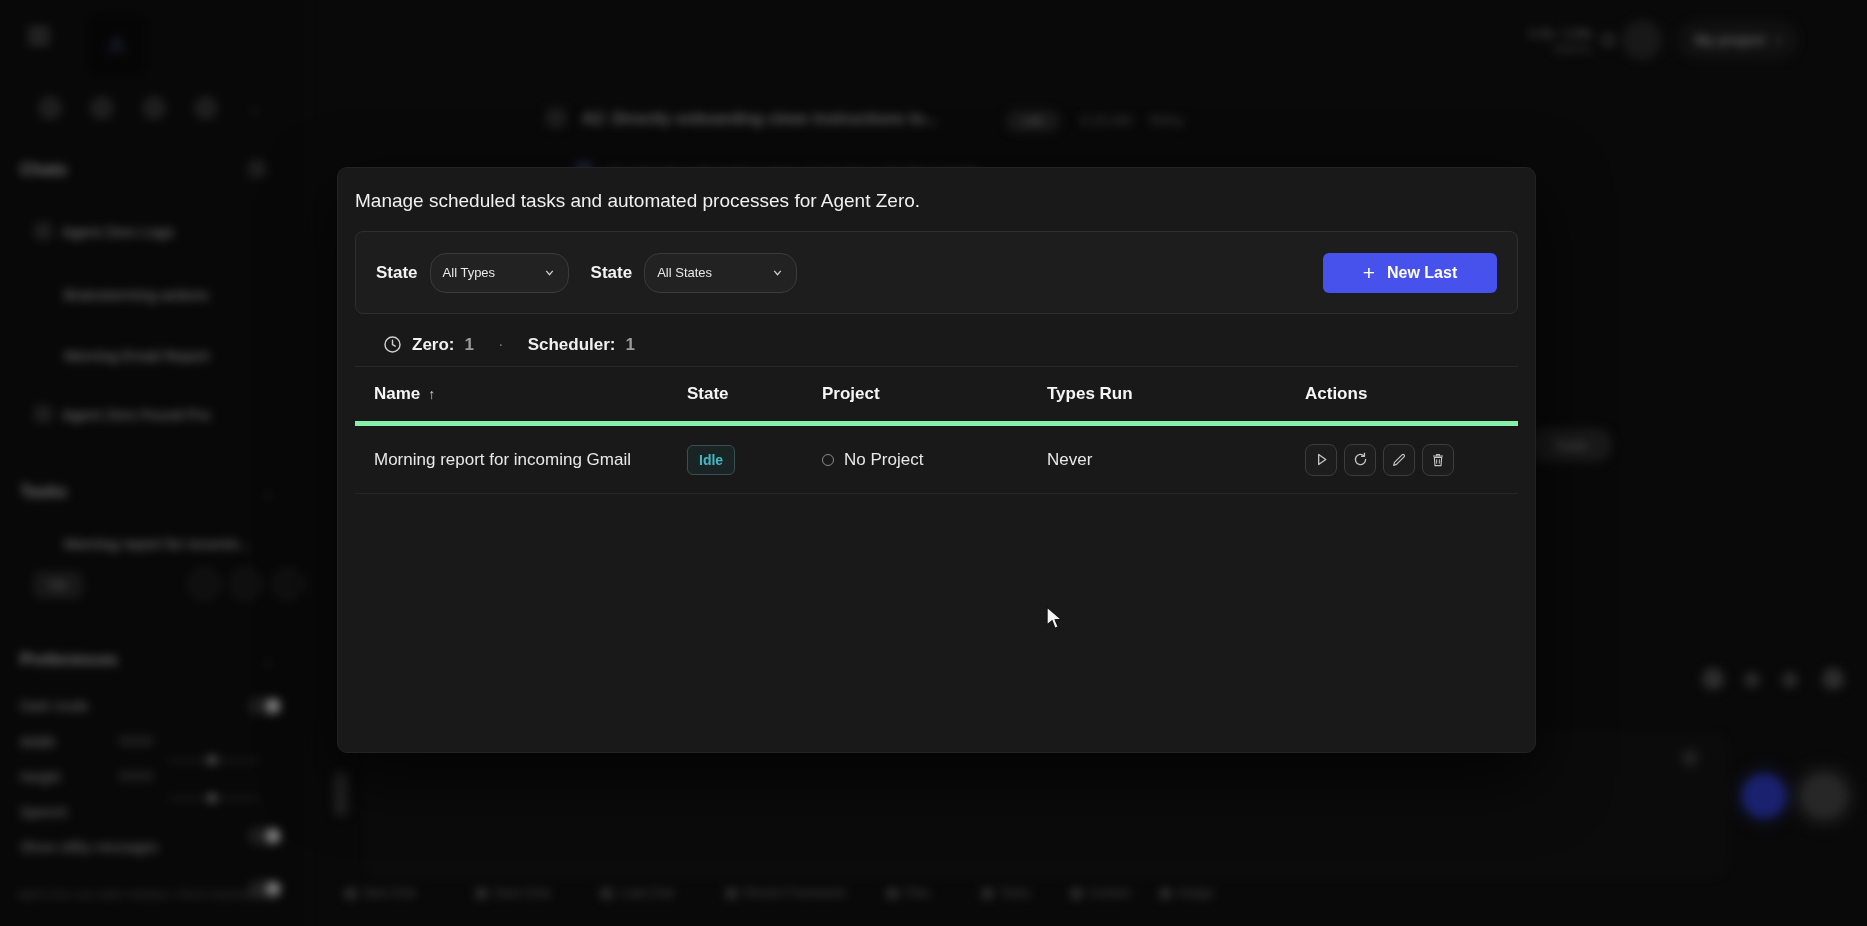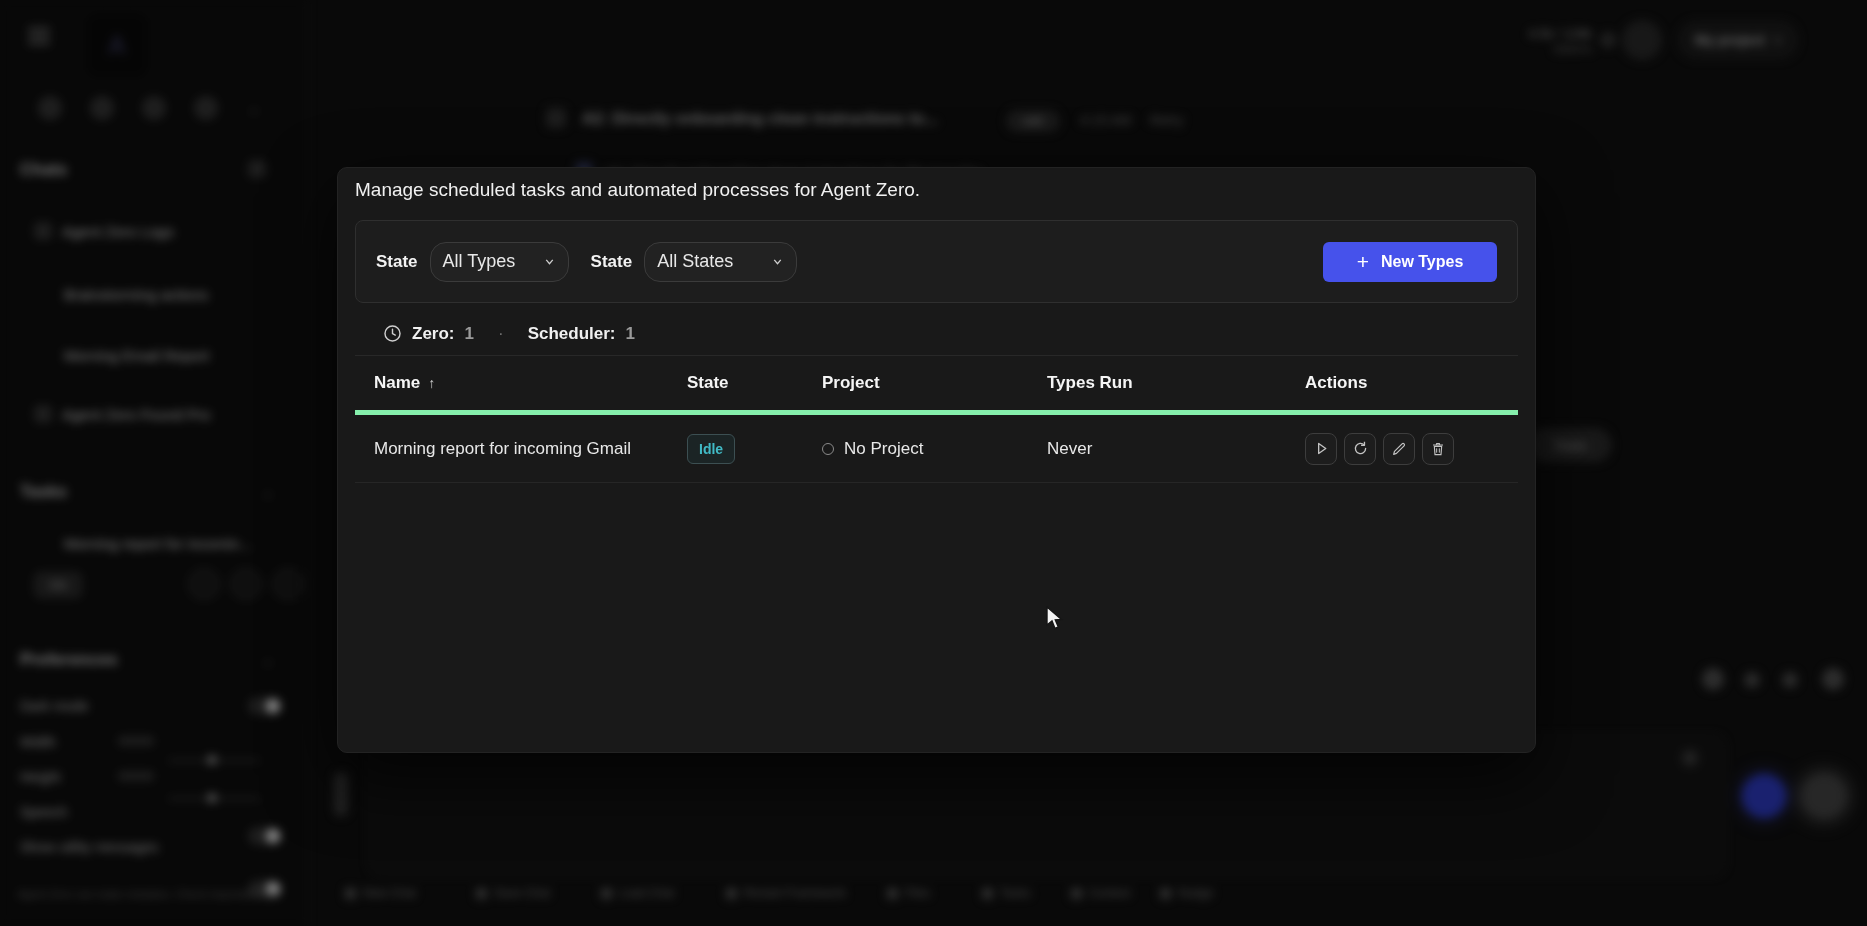--- a/index.html
+++ b/index.html
@@ -50,25 +50,25 @@
   
   .modal{
     position:absolute;left:337px;top:167px;width:1199px;height:586px;
     background:#191919;border-radius:10px;box-shadow:0 24px 70px rgba(0,0,0,.75);
     border:1px solid #232323;box-sizing:border-box;
   }
   .m-header{height:69px;display:flex;align-items:center;padding:0 30px 0 36px;border-bottom:1px solid #2a2a2a;}
   .m-title{font-size:27px;font-weight:bold;color:#b4b4b4;letter-spacing:.3px;flex:1;}
   .m-close{font-size:30px;color:#cfcfcf;cursor:pointer;line-height:1;padding:0 6px;background:none;border:none;font-family:inherit;}
   .m-body{padding:0 17px;position:relative;}
-  .m-sub{margin-top:11px;font-size:19px;color:#f0f0f0;}
+  .m-sub{margin-top:22px;font-size:19px;color:#f0f0f0;}
 
   .filter-card{margin-top:19px;height:83px;background:#1d1d1d;border:1px solid #2f2f2f;border-radius:8px;display:flex;align-items:center;padding:0 20px;box-sizing:border-box;}
   .f-label{font-size:17px;font-weight:bold;color:#f3f3f3;}
-  .sel{height:40px;background:#222;border:1px solid #3b3b3b;border-radius:16px;display:flex;align-items:center;justify-content:space-between;padding:0 12px;color:#e8e8e8;font-size:18px;cursor:pointer;box-sizing:border-box;}
+  .sel{height:40px;background:#222;border:1px solid #3b3b3b;border-radius:16px;display:flex;align-items:center;justify-content:space-between;padding:0 12px;color:#e8e8e8;font-size:13px;cursor:pointer;box-sizing:border-box;}
   .btn-new{margin-left:auto;width:174px;height:40px;border:none;border-radius:6px;background:#4652eb;color:#fff;font-size:16px;font-weight:bold;display:flex;align-items:center;justify-content:center;gap:12px;cursor:pointer;font-family:inherit;}
   .btn-new .plus{font-size:21px;font-weight:normal;line-height:1;}
 
   .stats-row{margin-top:9px;height:43px;display:flex;align-items:center;gap:10px;padding-left:28px;border-bottom:1px solid #282828;font-size:17px;color:#f0f0f0;}
   .stats-num{color:#9a9a9a;font-weight:bold;}
   .stats-sep{color:#6f6f6f;margin:0 14px;}
   .stats-lbl{font-weight:bold;}
 
   .tbl-grid{display:grid;grid-template-columns:313px 135px 225px 258px 1fr;align-items:center;padding-left:19px;}
   .tbl-head{height:54px;border-bottom:5px solid #86efac;font-size:17px;font-weight:bold;color:#f5f5f5;}
@@ -226,21 +226,21 @@
       </div>
       <span class="f-label" style="margin-left:22px;">State</span>
       <div class="sel" style="width:153px;margin-left:12px;">
         <span>All States</span>
         <svg width="13" height="13" viewBox="0 0 24 24">
             <polyline points="6,9 12,16 18,9" fill="none" stroke="#cfcfcf" stroke-width="2.4"></polyline>
           </svg>
       </div>
       <button class="btn-new">
         <span class="plus">+</span>
-        <span>New Types</span>
+        <span>New Last</span>
       </button>
     </div>
 
     <div class="stats-row">
       <svg width="19" height="19" viewBox="0 0 24 24">
         <circle cx="12" cy="12" r="9.5" fill="none" stroke="#cfcfcf" stroke-width="1.8"></circle>
         <path d="M12 6.5V12l3.5 2" fill="none" stroke="#cfcfcf" stroke-width="1.8" stroke-linecap="round"></path>
       </svg>
       <span class="stats-lbl">Zero:</span>
       <span class="stats-num">1</span>

